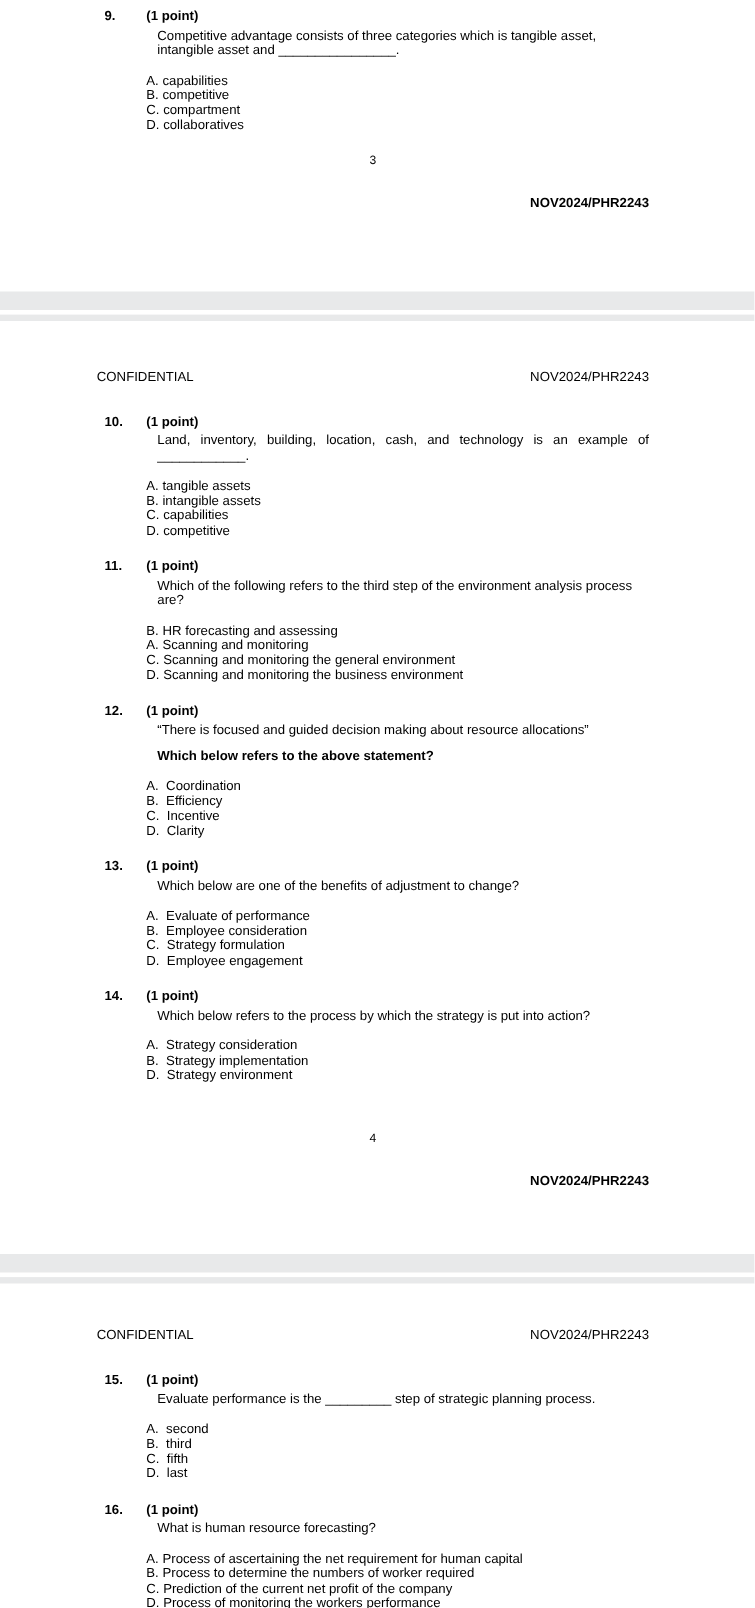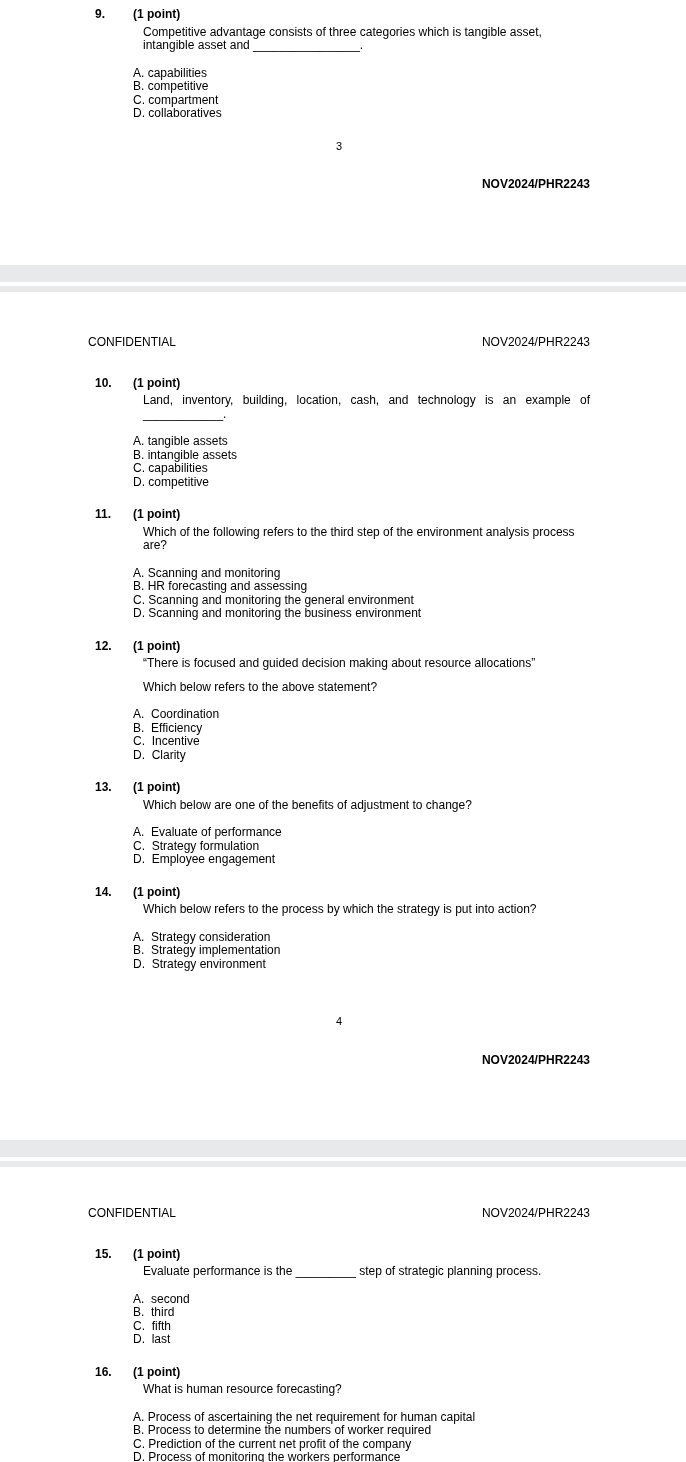--- a/index.html
+++ b/index.html
@@ -45,21 +45,21 @@
     margin-bottom: 19px;
   }
   .q-num {
     width: 38px;
     flex: 0 0 38px;
     font-weight: bold;
   }
   .q-body { flex: 1; }
   .q-points { font-weight: bold; }
   .q-text { margin-top: 4px; margin-left: 10px; }
-  .q-text + .q-text { margin-top: 10px; }
+  .q-text + .q-text { margin-top: 10px; font-weight: bold; }
   .q-text.justify { text-align: justify; }
   .options { margin-top: 14px; }
   .option { white-space: pre-wrap; }
 
   .page-number {
     text-align: center;
     font-size: 11px;
   }
   .page-3 .page-number { margin-top: 19px; }
   .page-4 .page-number { margin-top: 44px; }
@@ -113,22 +113,22 @@
             <div class="option">D. competitive</div>
           </div>
         </div>
       </div>
       <div class="question">
         <div class="q-num">11.</div>
         <div class="q-body">
           <div class="q-points">(1 point)</div>
           <p class="q-text">Which of the following refers to the third step of the environment analysis process are?</p>
           <div class="options">
+            <div class="option">B. HR forecasting and assessing</div>
             <div class="option">A. Scanning and monitoring</div>
-            <div class="option">B. HR forecasting and assessing</div>
             <div class="option">C. Scanning and monitoring the general environment</div>
             <div class="option">D. Scanning and monitoring the business environment</div>
           </div>
         </div>
       </div>
       <div class="question">
         <div class="q-num">12.</div>
         <div class="q-body">
           <div class="q-points">(1 point)</div>
           <p class="q-text">“There is focused and guided decision making about resource allocations”</p>
@@ -141,20 +141,21 @@
           </div>
         </div>
       </div>
       <div class="question">
         <div class="q-num">13.</div>
         <div class="q-body">
           <div class="q-points">(1 point)</div>
           <p class="q-text">Which below are one of the benefits of adjustment to change?</p>
           <div class="options">
             <div class="option">A.  Evaluate of performance</div>
+            <div class="option">B.  Employee consideration</div>
             <div class="option">C.  Strategy formulation</div>
             <div class="option">D.  Employee engagement</div>
           </div>
         </div>
       </div>
       <div class="question">
         <div class="q-num">14.</div>
         <div class="q-body">
           <div class="q-points">(1 point)</div>
           <p class="q-text">Which below refers to the process by which the strategy is put into action?</p>

